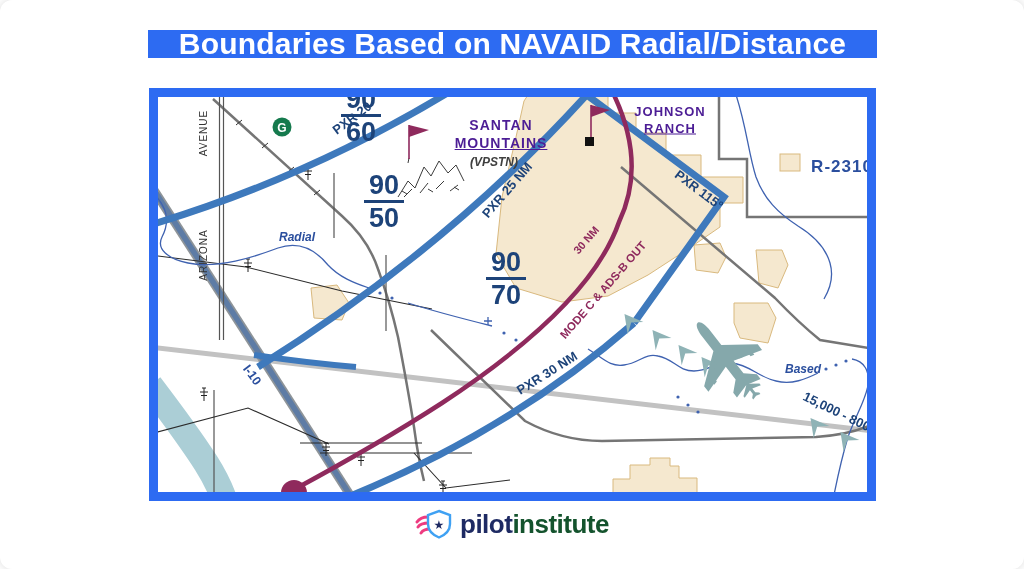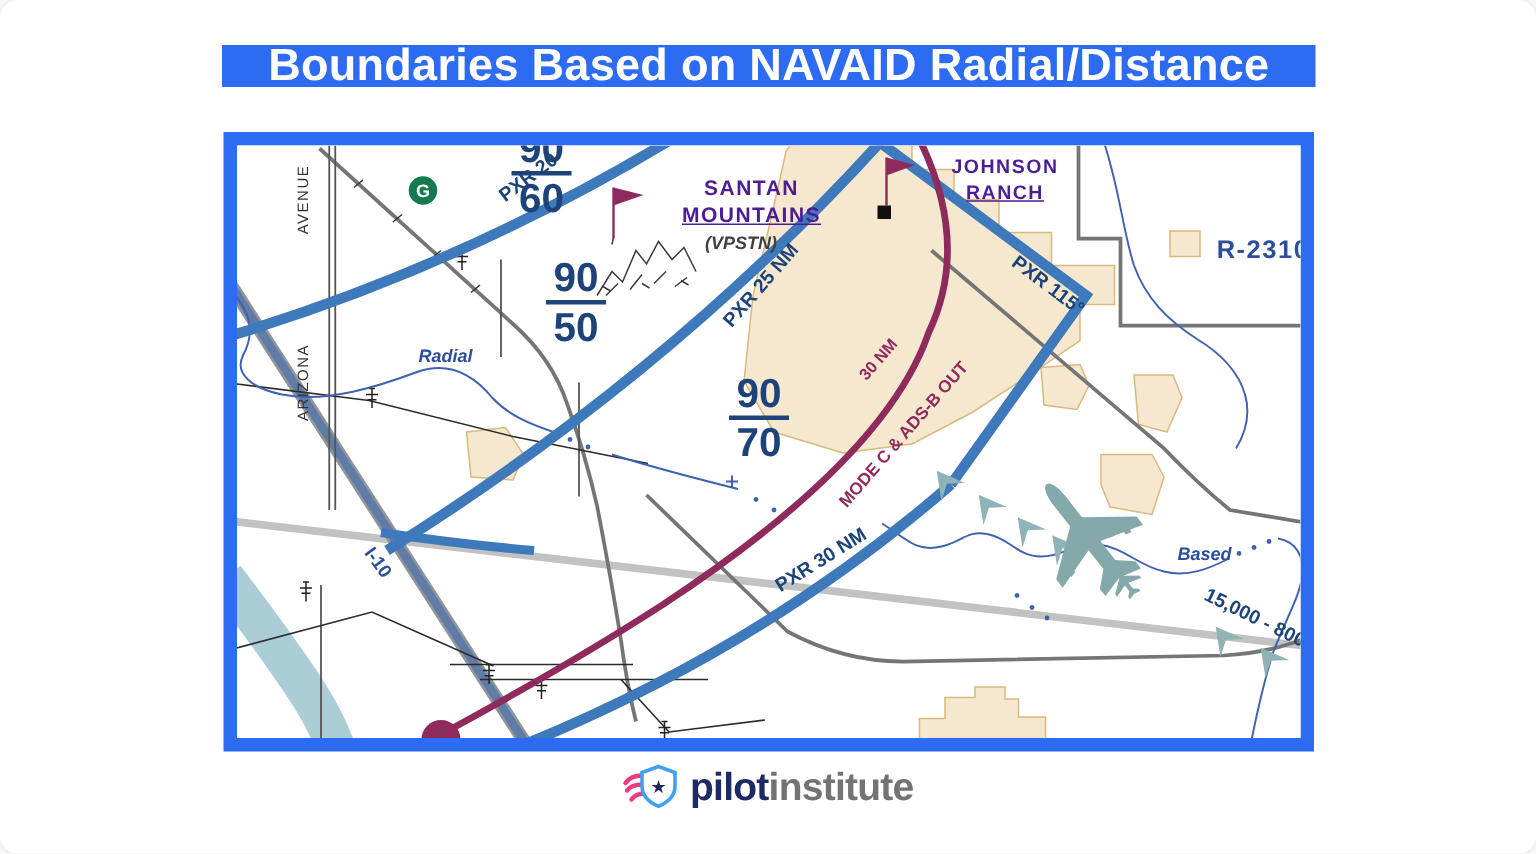--- a/index.html
+++ b/index.html
@@ -17,21 +17,21 @@
   .sector{position:absolute;text-align:center;color:#1d4379;font-weight:bold;
           font-size:27px;line-height:26px;width:54px;font-family:Liberation Sans, sans-serif;}
   .sector .bar{height:3px;background:#1d4379;margin:2px auto;width:40px;}
   .place{color:#4c1d95;font-weight:bold;letter-spacing:1px;}
   .underline{text-decoration:underline;}
   .italicblue{color:#2b4f9e;font-style:italic;font-weight:bold;}
   .maroon{color:#8f2a5d;}
   .footer{position:absolute;left:0;top:508px;width:1024px;display:flex;
           align-items:center;justify-content:center;gap:7px;}
   .brand{font-size:26px;font-weight:bold;letter-spacing:-0.5px;}
-  .brand .p1{color:#1e2a63;margin-top:31px;} .brand .p2{color:#737373;}
+  .brand .p1{color:#1e2a63;margin-top:31px;} .brand .p2{color:#14532d;}
 </style>
 </head>
 <body>
 
 <div class="stage">
 
   <div class="title-bar">
     <span>Boundaries Based on NAVAID Radial/Distance</span>
   </div>
 

